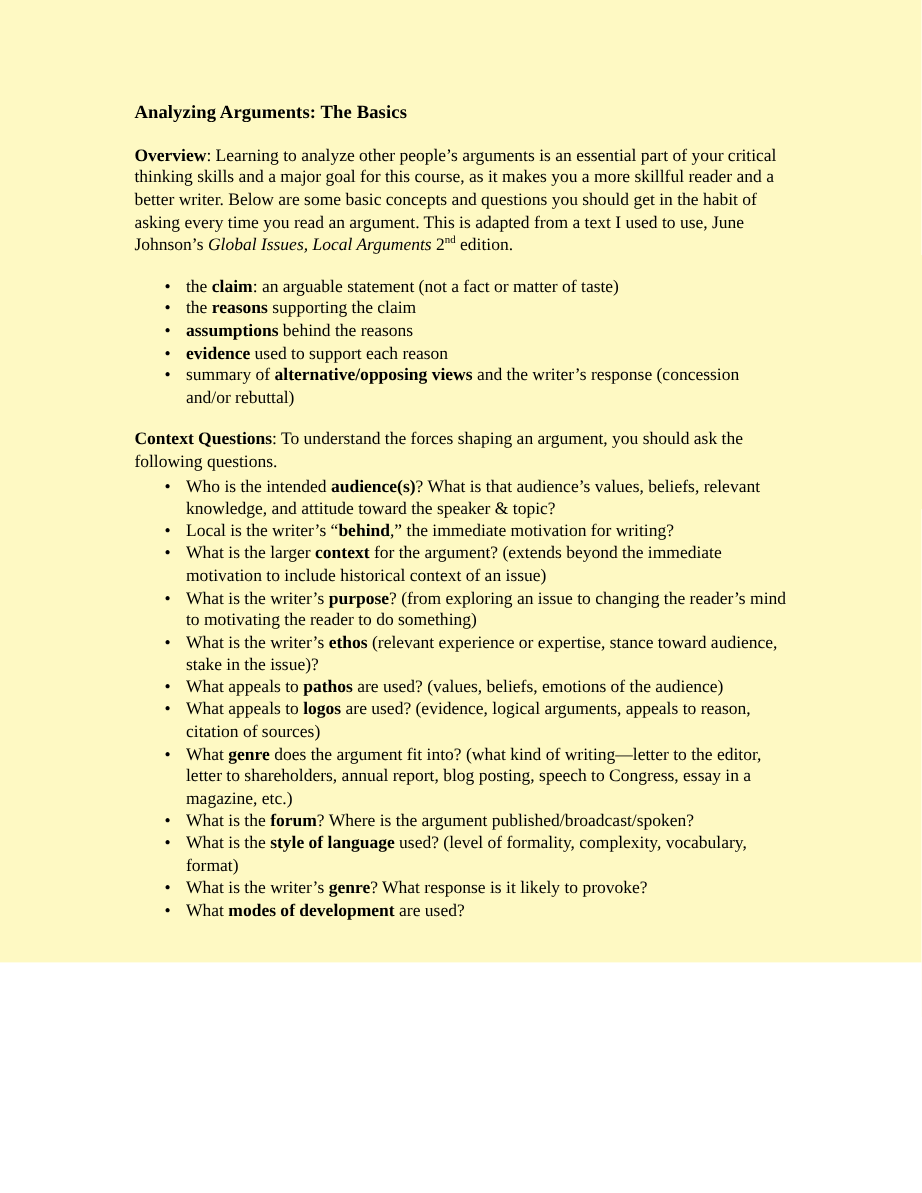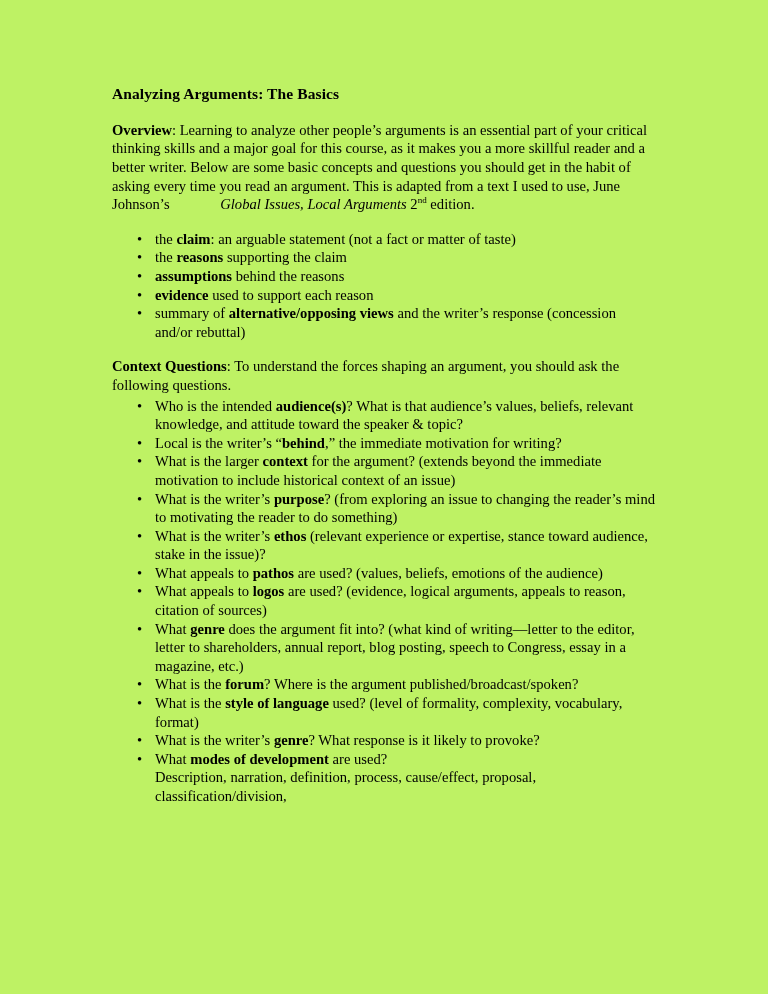--- a/index.html
+++ b/index.html
@@ -11,22 +11,22 @@
     width: 768px;
     height: 994px;
     font-family: "Liberation Serif", "DejaVu Serif", serif;
     color: #000000;
     -webkit-font-smoothing: antialiased;
   }
 
   .page {
     position: relative;
     width: 768px;
-    height: 994px;
-    background: #bef264;
+    height: 802px;
+    background: #fef9c3;
     box-sizing: border-box;
     padding: 84px 112px 0 112px;
   }
 
   .doc-title {
     font-size: 15.5px;
     font-weight: bold;
     line-height: 1.28;
     margin: 0 0 17px 0;
     letter-spacing: 0.1px;
@@ -43,21 +43,20 @@
     margin-bottom: 2px;
   }
 
   b, .b {
     font-weight: bold;
     text-align: center;
   }
 
   i, .i {
     font-style: italic;
-    margin-left: 47px;
   }
 
   sup {
     font-size: 0.62em;
     vertical-align: super;
     line-height: 0;
   }
 
   ul.bullets {
     list-style: none;
@@ -151,17 +150,17 @@
     <li>
       <span class="marker">•</span><span>What is the </span><span class="b">forum</span><span>? Where is the argument published/broadcast/spoken?</span>
     </li>
     <li>
       <span class="marker">•</span><span>What is the </span><span class="b">style of language</span><span> used? (level of formality, complexity, vocabulary, format)</span>
     </li>
     <li>
       <span class="marker">•</span><span>What is the writer’s </span><span class="b">genre</span><span>? What response is it likely to provoke?</span>
     </li>
     <li>
-      <span class="marker">•</span><span>What </span><span class="b">modes of development</span><span> are used?</span><span class="subline">Description, narration, definition, process, cause/effect, proposal, classification/division,</span>
+      <span class="marker">•</span><span>What </span><span class="b">modes of development</span><span> are used?</span>
     </li>
   </ul>
 
 </div>
 
 </body></html>

